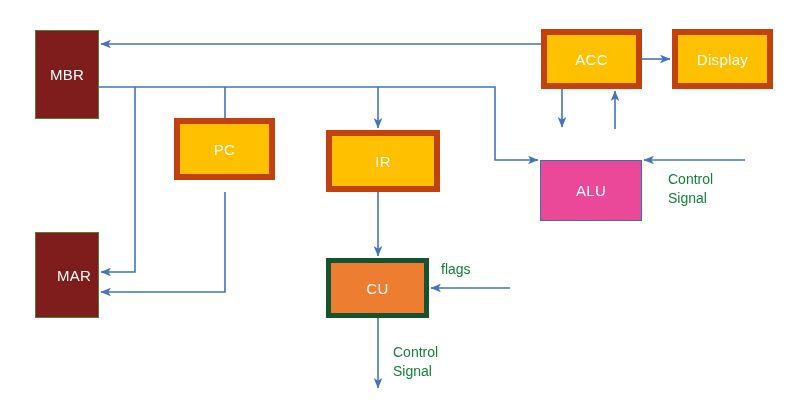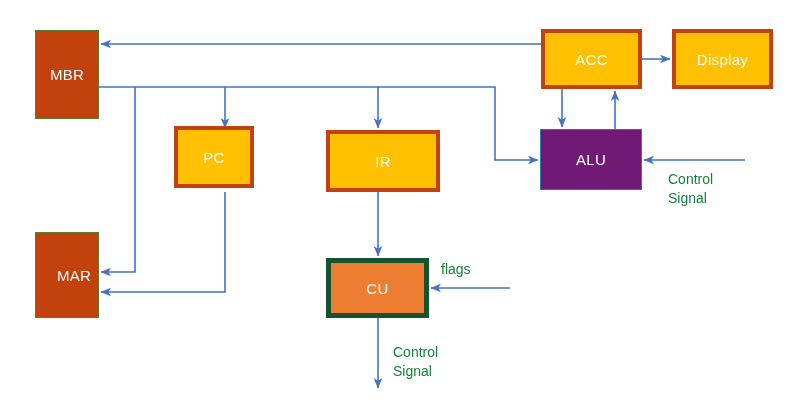--- a/index.html
+++ b/index.html
@@ -14,24 +14,24 @@
 
   .node{
     position:absolute;
     box-sizing:border-box;
     display:flex;align-items:center;justify-content:center;
     color:#ffffff;
     font-size:15px;
     letter-spacing:.3px;
     z-index:3;
   }
-  .node.green{background:#c2410c;border:1px solid #507E32;}
-  .node.amber{background:#FFC000;border:4px solid #c2410c;}
+  .node.green{background:#7f1d1d;border:1px solid #507E32;}
+  .node.amber{background:#FFC000;border:6px solid #c2410c;}
   .node.orange{background:#ED7D31;border:5px solid #14532d;}
-  .node.blue{background:#701a75;border:1px solid #2E75B6;}
+  .node.blue{background:#ec4899;border:1px solid #2E75B6;margin-top:31px;}
 
   .lbl{
     position:absolute;
     color:#15803d;
     font-size:14px;
     line-height:19px;
     white-space:pre;
     z-index:4;
   }
 </style>
@@ -77,21 +77,21 @@
   </svg>
 
   <div class="node green" style="left:35px;top:30px;width:64px;height:89px;">
     <span>MBR</span>
   </div>
 
   <div class="node green" style="left:35px;top:232px;width:64px;height:86px;padding-left:14px;">
     <span>MAR</span>
   </div>
 
-  <div class="node amber" style="left:174px;top:126px;width:80px;height:62px;">
+  <div class="node amber" style="left:174px;top:118px;width:101px;height:62px;">
     <span>PC</span>
   </div>
 
   <div class="node amber" style="left:326px;top:130px;width:114px;height:62px;">
     <span>IR</span>
   </div>
 
   <div class="node orange" style="left:326px;top:258px;width:103px;height:60px;">
     <span>CU</span>
   </div>

